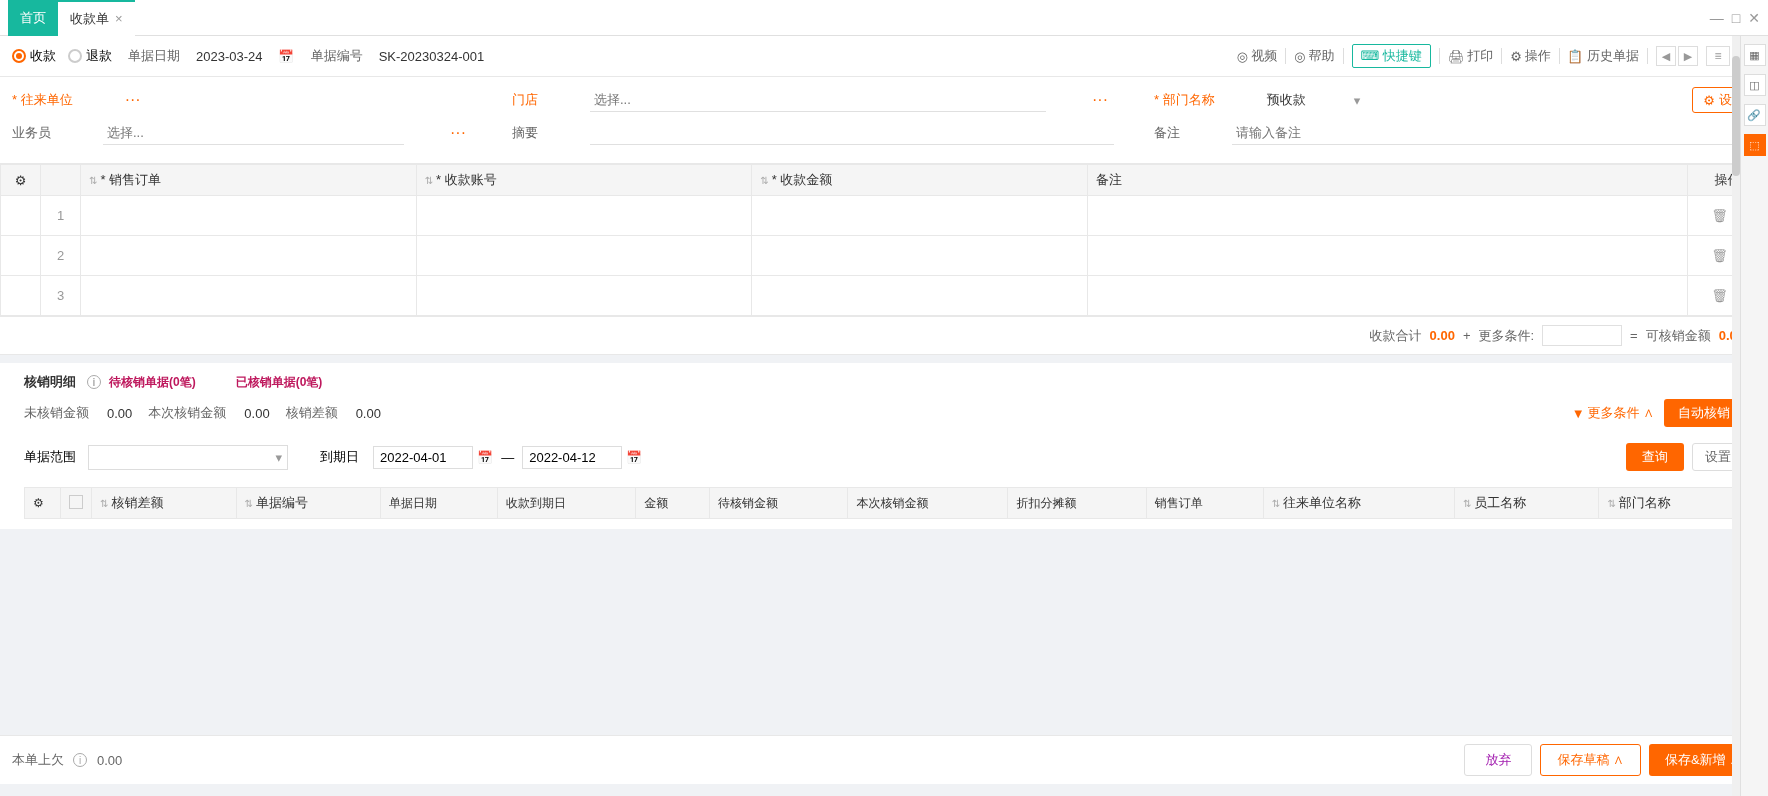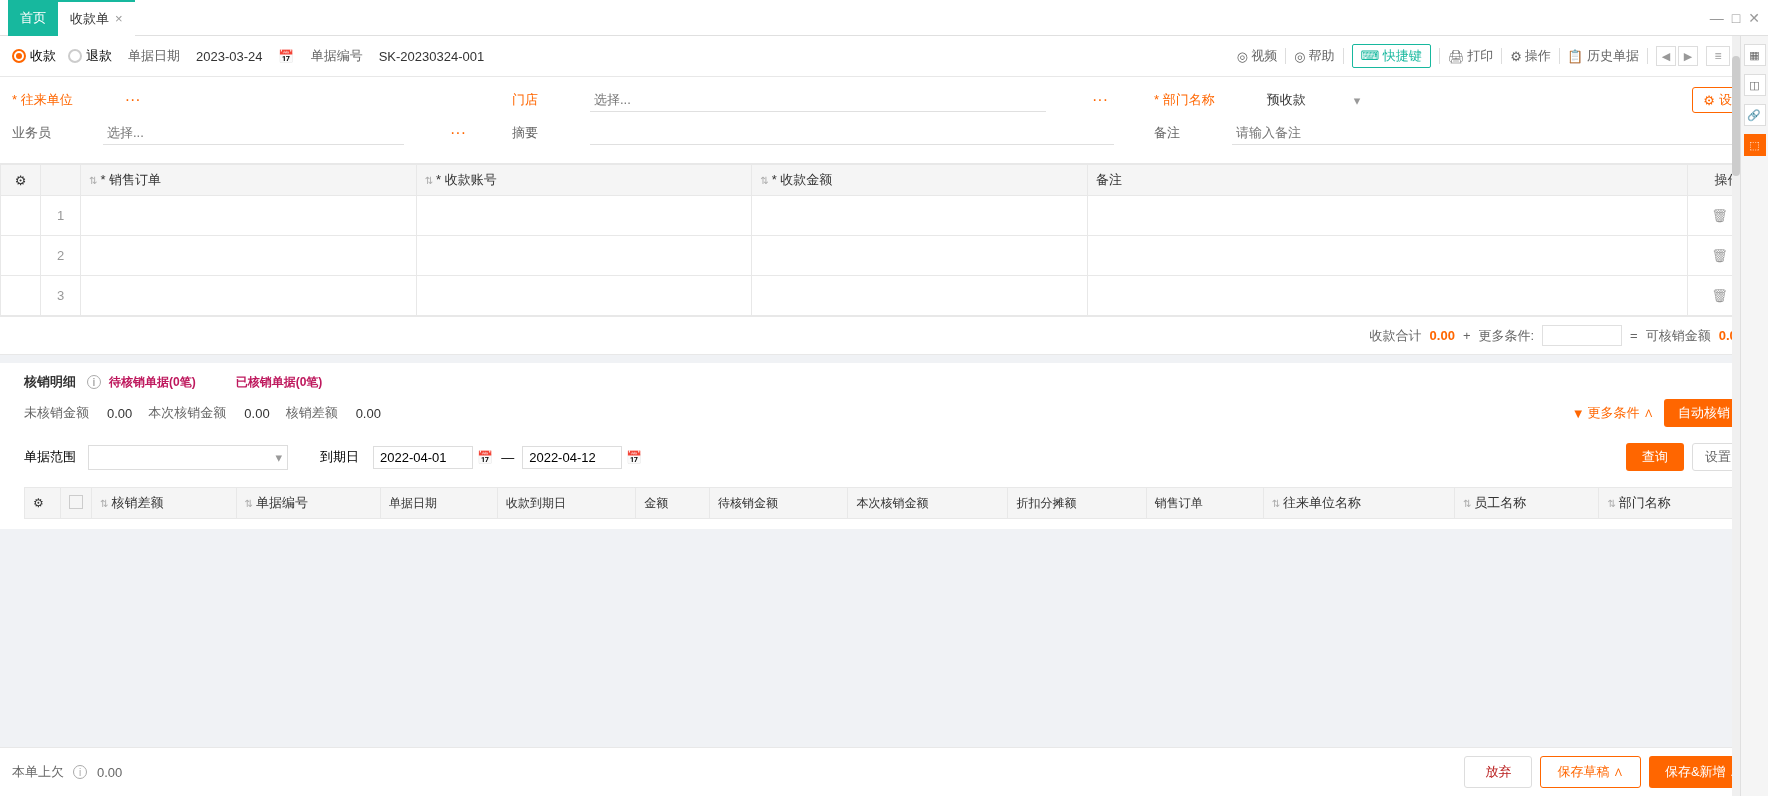--- a/index.html
+++ b/index.html
@@ -85,24 +85,24 @@
 
     
     .query-btn { background: #f60; color: #fff; border: none; padding: 5px 16px; border-radius: 3px; cursor: pointer; }
     .settings-small-btn { background: #fff; border: 1px solid #ddd; color: #666; padding: 4px 12px; border-radius: 3px; cursor: pointer; }
 
     
     .bottom-table { width: 100%; border-collapse: collapse; }
     .bottom-table th { background: #f5f5f5; border: 1px solid #e8e8e8; padding: 6px 8px; text-align: left; color: #333; font-weight: normal; white-space: nowrap; font-size: 12px; }
 
     
-    .bottom-bar { display: flex; align-items: center; padding: 8px 12px; background: #fff; border-top: 1px solid #e8e8e8; position: fixed; bottom: 0; width: 1768px; }
+    .bottom-bar { display: flex; align-items: center; padding: 8px 12px; background: #fff; border-top: 1px solid #e8e8e8; position: fixed; bottom: 12px; width: 1768px; }
     .bottom-stat { display: flex; align-items: center; gap: 6px; color: #666; }
     .bottom-bar-right { margin-left: auto; display: flex; gap: 8px; }
-    .discard-btn { background: #fff; border: 1px solid #ddd; color: #b91c1c; padding: 6px 20px; border-radius: 3px; cursor: pointer; }
+    .discard-btn { background: #fff; border: 1px solid #ddd; color: #a21caf; padding: 6px 20px; border-radius: 3px; cursor: pointer; }
     .save-draft-btn { background: #fff; border: 1px solid #f60; color: #f60; padding: 6px 16px; border-radius: 3px; cursor: pointer; display: flex; align-items: center; gap: 4px; }
     .save-new-btn { background: #f60; border: none; color: #fff; padding: 6px 16px; border-radius: 3px; cursor: pointer; display: flex; align-items: center; gap: 4px; }
 
     
     .right-sidebar { position: fixed; right: 0; top: 36px; width: 28px; height: 760px; background: #f5f5f5; border-left: 1px solid #e0e0e0; display: flex; flex-direction: column; align-items: center; padding-top: 8px; gap: 8px; }
     .sidebar-icon { width: 22px; height: 22px; border: 1px solid #ddd; display: flex; align-items: center; justify-content: center; cursor: pointer; color: #666; font-size: 11px; background: #fff; }
     .sidebar-icon.orange { background: #f60; color: #fff; border-color: #f60; }
 
     
     .scroll-track { position: fixed; right: 28px; top: 36px; width: 8px; height: 760px; background: #f0f0f0; }

